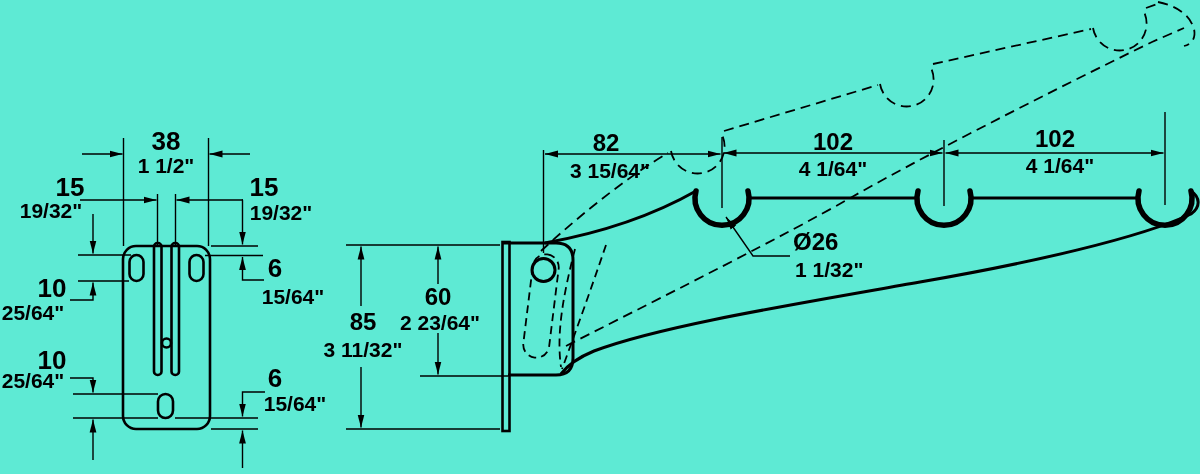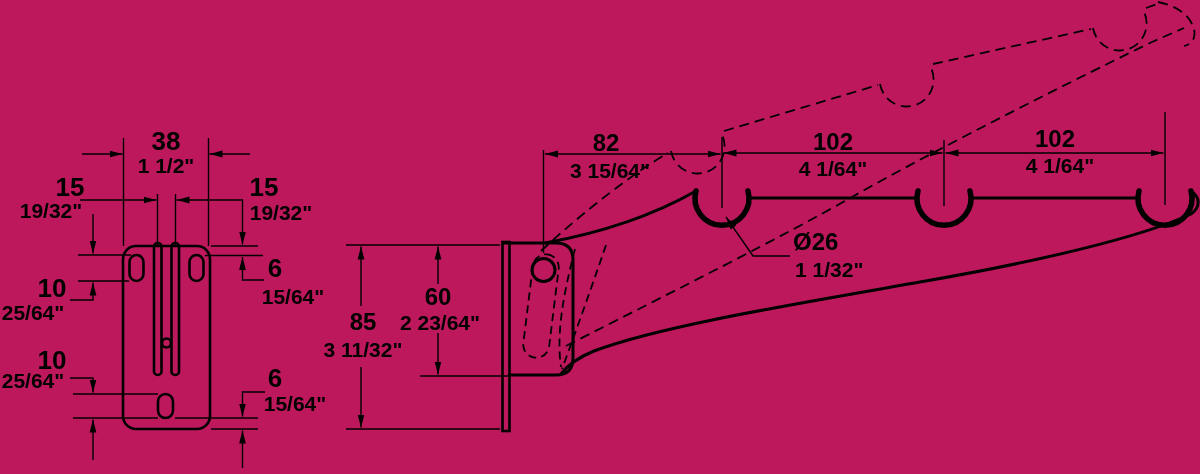--- a/index.html
+++ b/index.html
@@ -1,16 +1,16 @@
 <!DOCTYPE html>
 <html><head>
 <meta charset="utf-8">
 <style>
   html,body{margin:0;padding:0;background:#ffffff;}
-  .stage{position:relative;width:1200px;height:474px;background:#be185d;overflow:hidden;}
+  .stage{position:relative;width:1200px;height:474px;background:#5eead4;overflow:hidden;}
   svg{display:block;}
   text{font-family:"Liberation Sans","DejaVu Sans",sans-serif;font-weight:bold;fill:#000;}
   .num-l{font-size:26px;}
   .frac-l{font-size:21px;}
   .num-s{font-size:24px;}
   .frac-s{font-size:21px;}
   .outline{stroke:#000;stroke-width:2.6;fill:none;}
   .outline-thick{stroke:#000;stroke-width:3;fill:none;}
   .hook{stroke:#000;stroke-width:5.5;fill:none;stroke-linecap:round;}
   .dim{stroke:#000;stroke-width:1.4;fill:none;}

